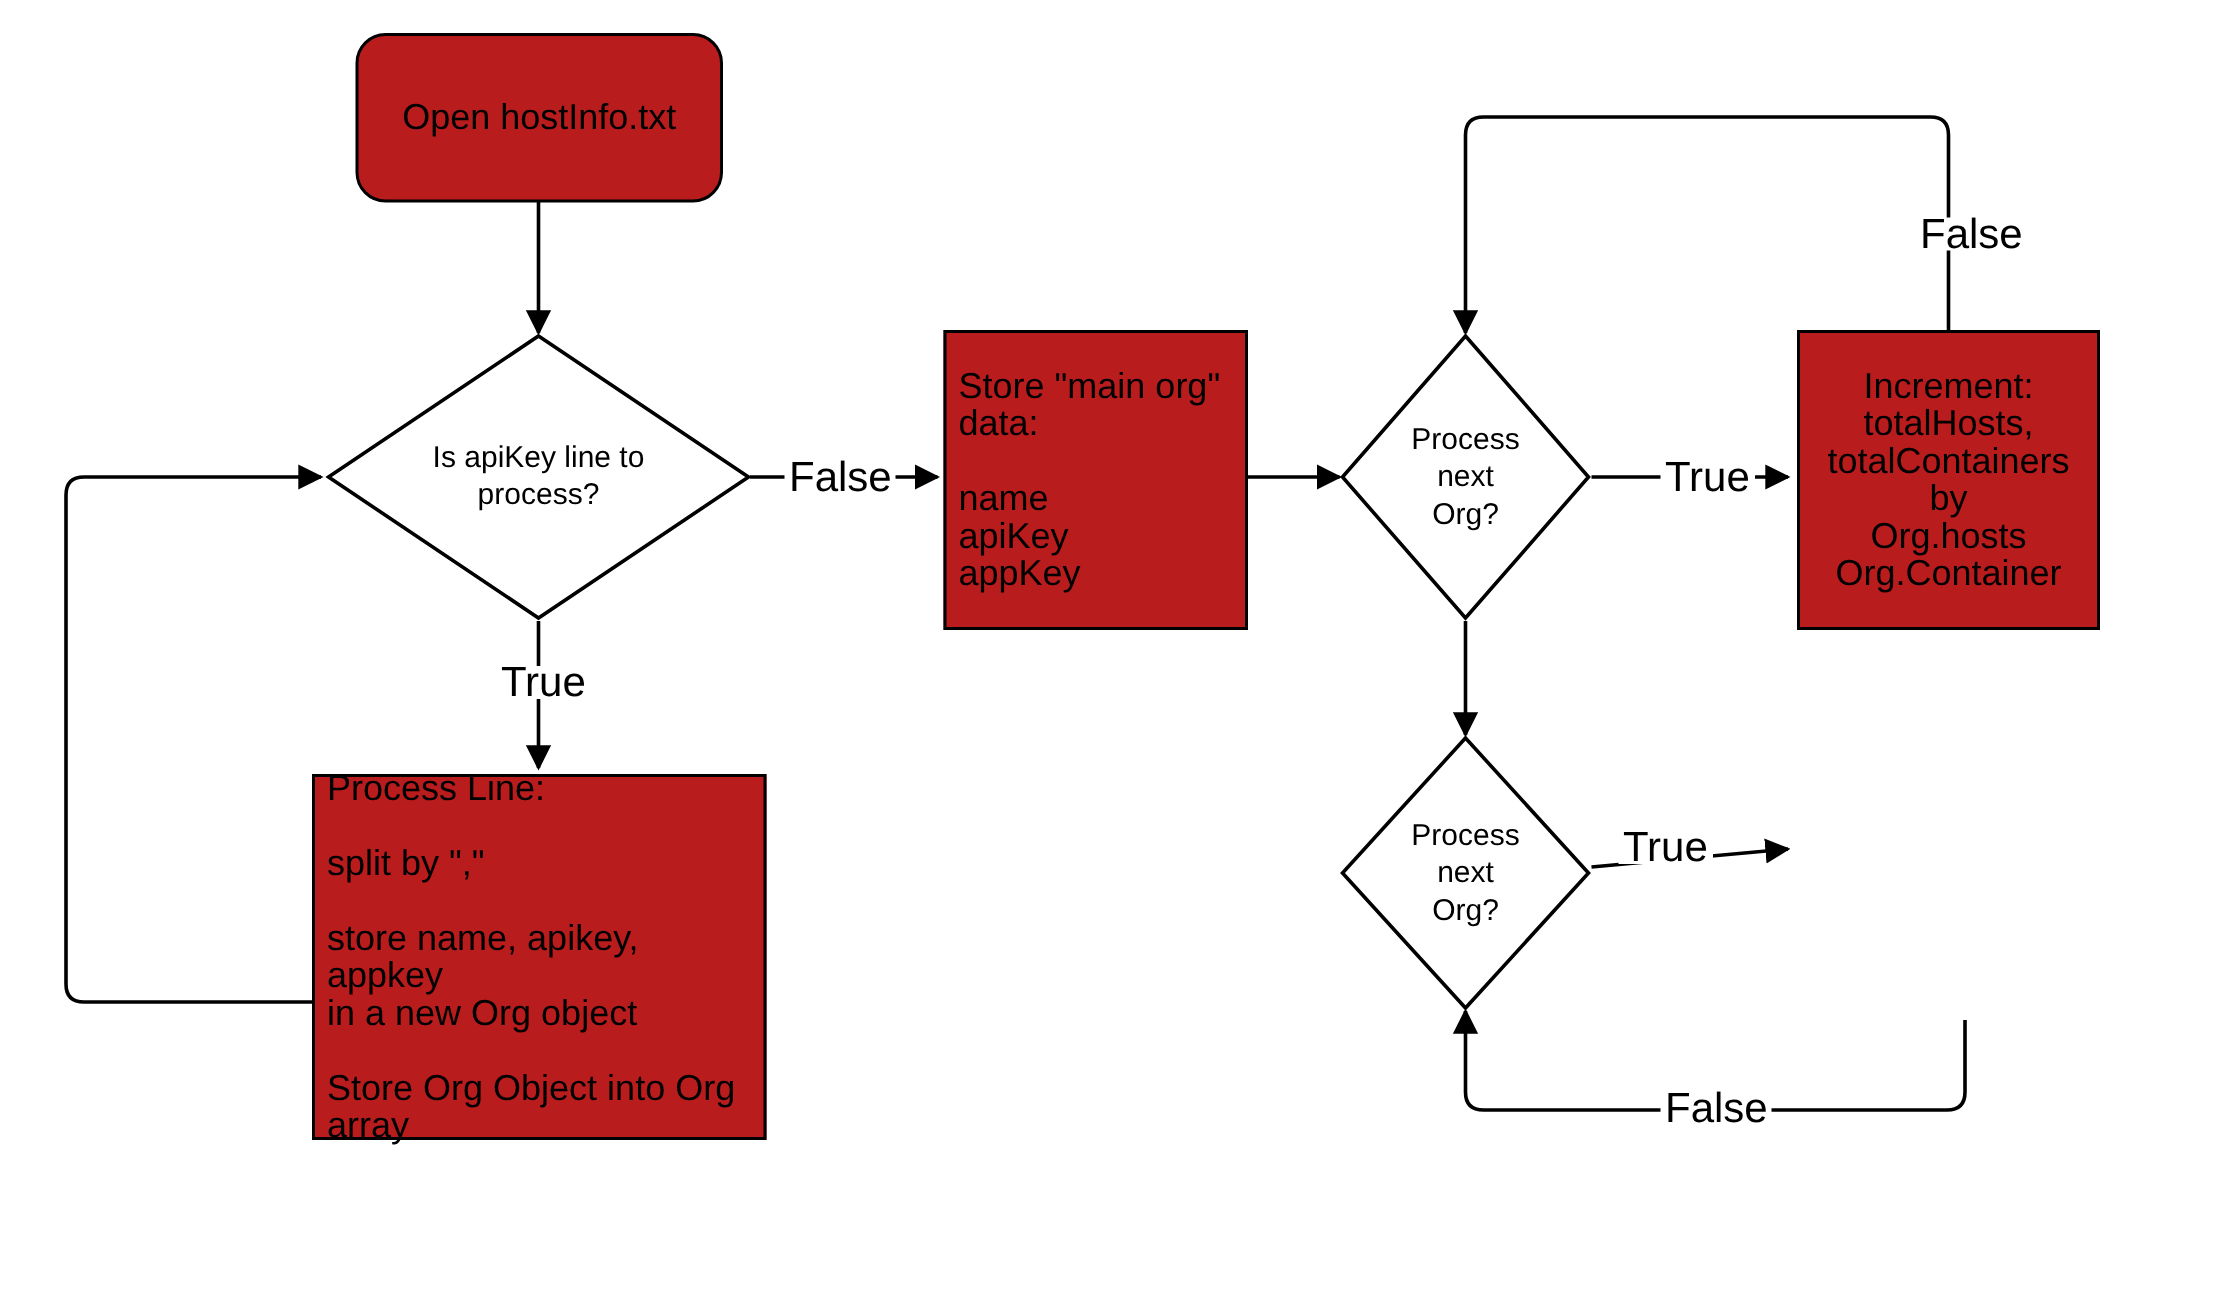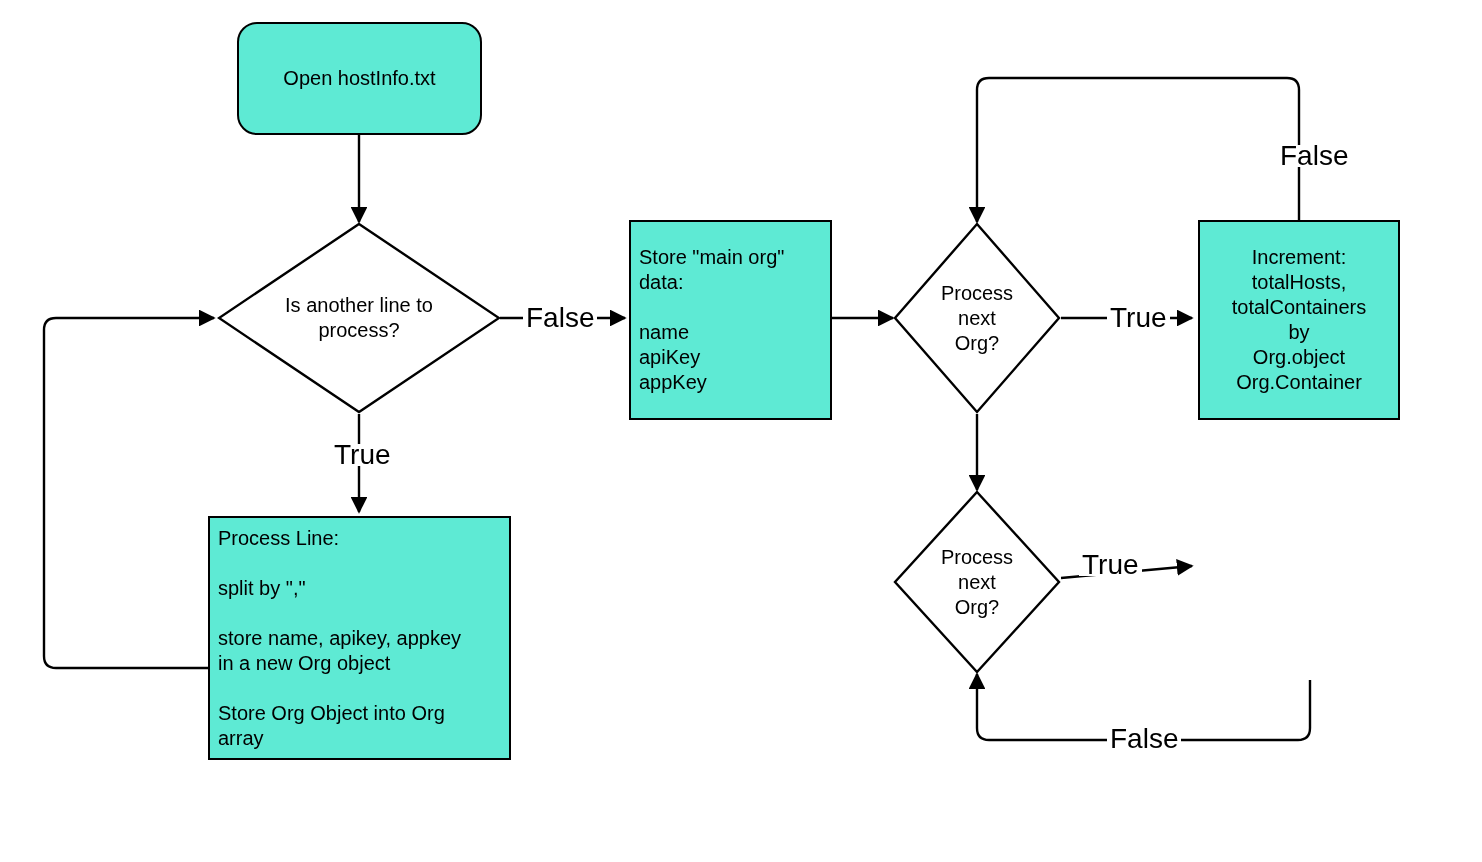--- a/index.html
+++ b/index.html
@@ -18,24 +18,24 @@
   #wires {
     position: absolute;
     left: 0;
     top: 0;
     width: 1482px;
     height: 862px;
   }
   .node {
     position: absolute;
     box-sizing: border-box;
-    background: #5eead4;
+    background: #b91c1c;
     border: 2px solid #000000;
     color: #000000;
-    font-size: 20px;
+    font-size: 24px;
     line-height: 25px;
     white-space: pre-wrap;
     display: flex;
   }
   .node.terminator {
     border-radius: 20px;
     align-items: center;
     justify-content: center;
     text-align: center;
   }
@@ -121,21 +121,21 @@
   </svg>
 
   <div class="node terminator" style="left:237px; top:22px; width:245px; height:113px;">
     <span>Open hostInfo.txt</span>
   </div>
 
   <div class="decision" style="left:217px; top:222px; width:284px; height:192px;">
     <svg class="shape" viewBox="0 0 284 192" preserveAspectRatio="none">
       <polygon points="142,2 282,96 142,190 2,96" fill="#ffffff" stroke="#000000" stroke-width="2.4"></polygon>
     </svg>
-    <div class="dlabel">Is another line to
+    <div class="dlabel">Is apiKey line to
 process?</div>
   </div>
 
   <div class="node process-left" style="left:208px; top:516px; width:303px; height:244px;">
     <span>Process Line:
 
 split by ","
 
 store name, apikey, appkey
 in a new Org object
@@ -160,21 +160,21 @@
     <div class="dlabel">Process
 next
 Org?</div>
   </div>
 
   <div class="node process-center" style="left:1198px; top:220px; width:202px; height:200px;">
     <span>Increment:
 totalHosts,
 totalContainers
 by
-Org.object
+Org.hosts
 Org.Container</span>
   </div>
 
   <div class="decision" style="left:893px; top:490px; width:168px; height:184px;">
     <svg class="shape" viewBox="0 0 168 184" preserveAspectRatio="none">
       <polygon points="84,2 166,92 84,182 2,92" fill="#ffffff" stroke="#000000" stroke-width="2.4"></polygon>
     </svg>
     <div class="dlabel">Process
 next
 Org?</div>

